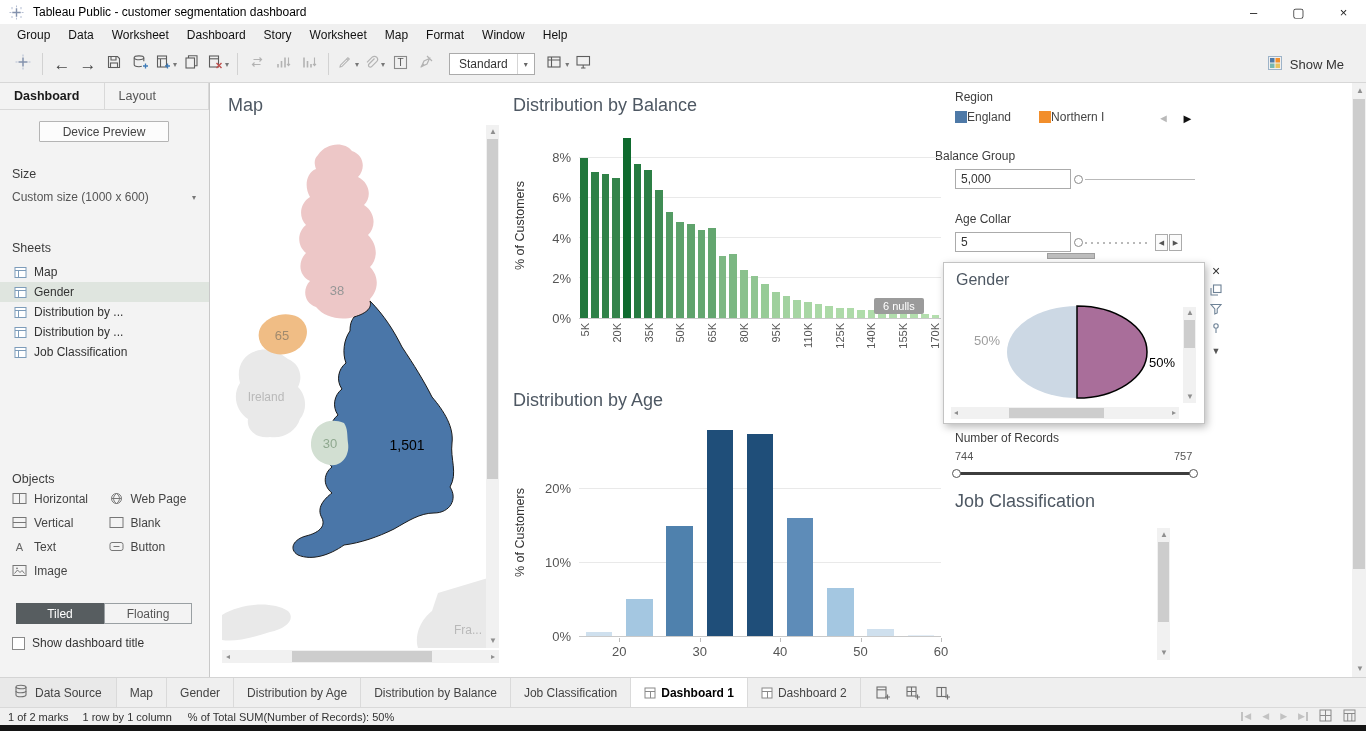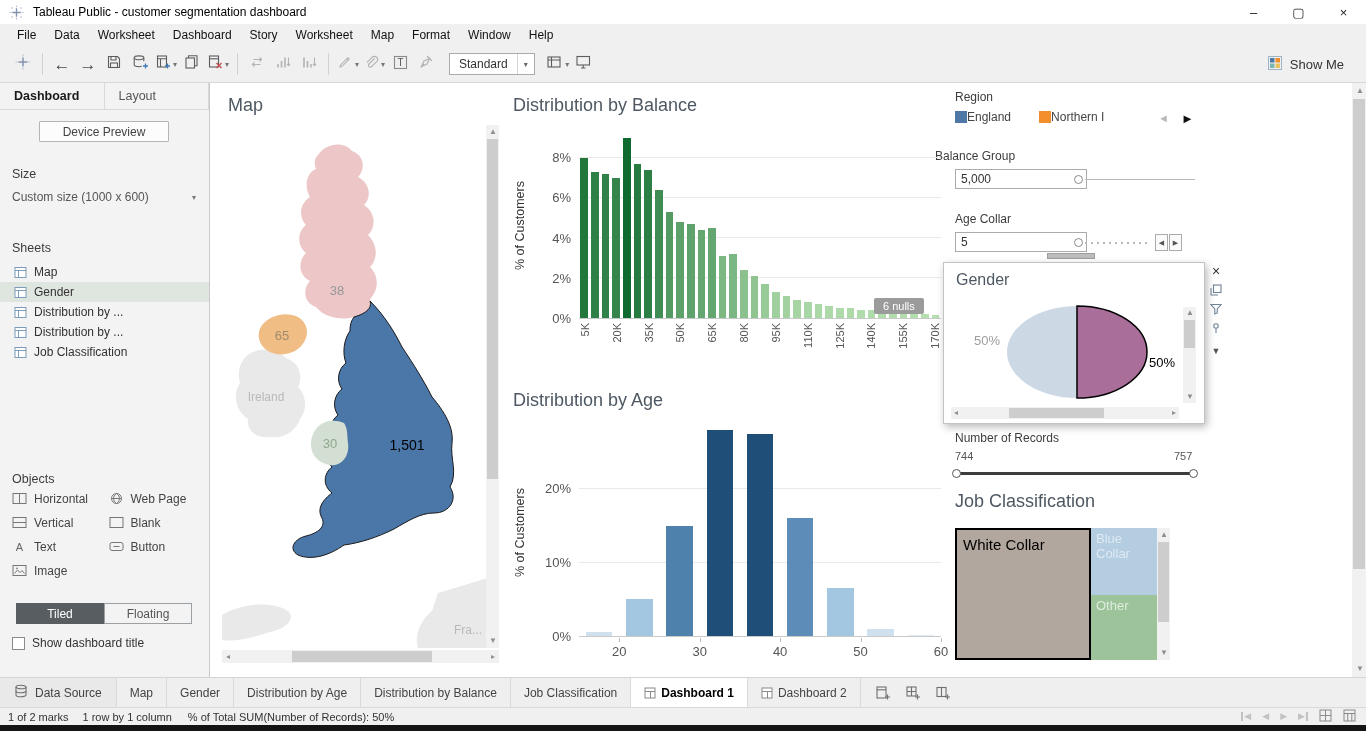--- a/index.html
+++ b/index.html
@@ -81,21 +81,21 @@
   .nulls{position:absolute;background:#9b9b9b;color:#fff;font-size:11px;padding:2px 9px;border-radius:2px;z-index:3;}
   .age-xaxis{position:absolute;}
   .agelab{position:absolute;transform:translateX(-50%);font-size:13px;color:#555;top:6px;}
   .age-tick{position:absolute;width:1px;height:4px;background:#bdbdbd;top:0;}
 
   
   .rc-label{position:absolute;font-size:12px;color:#3c3c3c;}
   .leg-item{display:flex;align-items:center;font-size:12px;color:#444;}
   .swatch{width:12px;height:12px;display:inline-block;}
   .pager{position:absolute;font-size:11px;}
-  .pinput{position:absolute;width:132px;height:20px;border:1px solid #ababab;font-size:12px;color:#333;padding:0 5px;background:#fff;}
+  .pinput{position:absolute;width:116px;height:20px;border:1px solid #ababab;font-size:12px;color:#333;padding:0 5px;background:#fff;}
   .slider-handle{position:absolute;width:9px;height:9px;border:1px solid #8a8a8a;border-radius:50%;background:#fff;}
   .slider-track{position:absolute;height:1px;background:#b9b9b9;}
   .slider-dotted{position:absolute;height:2px;background:repeating-linear-gradient(90deg,#b9b9b9 0 2px,transparent 2px 6px);}
   .spinbtn{position:absolute;width:13px;height:17px;border:1px solid #ababab;background:#fbfbfb;display:flex;align-items:center;justify-content:center;font-size:7px;color:#555;}
   .drag-handle{position:absolute;left:836px;top:170px;width:48px;height:6px;background:#bdbdbd;border:1px solid #9e9e9e;}
 
   
   .gender-window{position:absolute;left:732px;top:179px;width:262px;height:162px;background:#fff;border:1px solid #c3c3c3;box-shadow:2px 3px 8px rgba(0,0,0,.28);z-index:5;}
   .gw-title{position:absolute;left:12px;top:8px;font-size:16px;color:#4e5863;}
   .gw-label{position:absolute;font-size:13px;}
@@ -156,21 +156,21 @@
     </span>
     <span class="ttitle">Tableau Public - customer segmentation dashboard</span>
     <div class="wctrls">
       <div class="wbtn">–</div>
       <div class="wbtn">▢</div>
       <div class="wbtn">×</div>
     </div>
   </div>
 
   <div class="menubar">
-      <div class="menu-item">File</div>
+      <div class="menu-item">Group</div>
       <div class="menu-item">Data</div>
       <div class="menu-item">Worksheet</div>
       <div class="menu-item">Dashboard</div>
       <div class="menu-item">Story</div>
       <div class="menu-item">Worksheet</div>
       <div class="menu-item">Map</div>
       <div class="menu-item">Format</div>
       <div class="menu-item">Window</div>
       <div class="menu-item">Help</div>
     </div>
@@ -803,31 +803,20 @@
 
       <div class="rc-label" style="left:744px;top:348px">Number of Records</div>
       <span class="nor-value" style="left:744px;top:367px">744</span>
       <span class="nor-value" style="left:963px;top:367px">757</span>
       <div class="nor-slider">
         <div class="nor-handle" style="left:-3px;top:-3px"></div>
         <div class="nor-handle" style="right:-3px;top:-3px"></div>
       </div>
 
       <div class="panel-title" style="left:744px;top:408px">Job Classification</div>
-      <div class="treemap">
-          <div class="ttile tsel" style="left: 0px; top: 0px; width: 136px; height: 132px; background: rgb(178, 167, 158); color: rgb(0, 0, 0);">
-            <span class="tlabel">White Collar</span>
-          </div>
-          <div class="ttile" style="left: 136px; top: 0px; width: 66px; height: 67px; background: rgb(181, 205, 225); color: rgb(221, 233, 243);">
-            <span class="tlabel">Blue Collar</span>
-          </div>
-          <div class="ttile" style="left: 136px; top: 67px; width: 66px; height: 65px; background: rgb(156, 195, 154); color: rgb(221, 238, 221);">
-            <span class="tlabel">Other</span>
-          </div>
-        </div>
       <div class="tm-vscroll">
         <span class="sb-ar" style="left:3px;top:3px">▲</span>
         <div class="thumb" style="left:1px;top:14px;width:11px;height:80px"></div>
         <span class="sb-ar" style="left:3px;bottom:3px">▼</span>
       </div>
     </div>
 
     <div class="vscroll-canvas">
       <span class="sb-ar" style="left:4px;top:4px">▲</span>
       <div class="thumb" style="left:1px;top:16px;width:12px;height:470px"></div>

